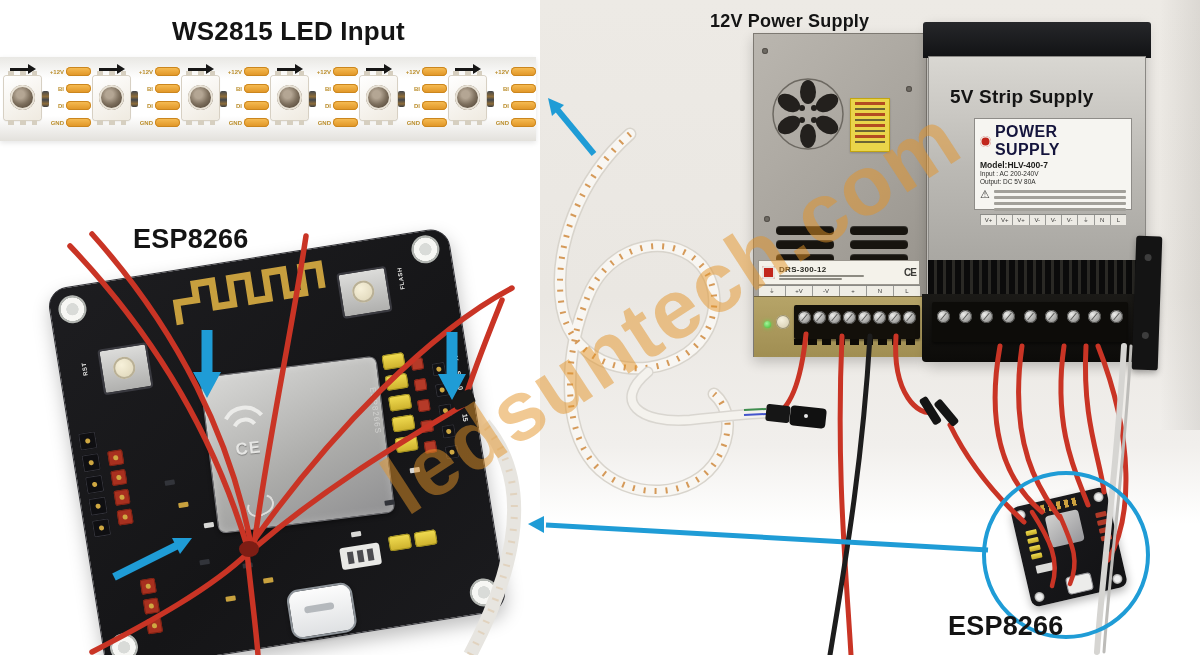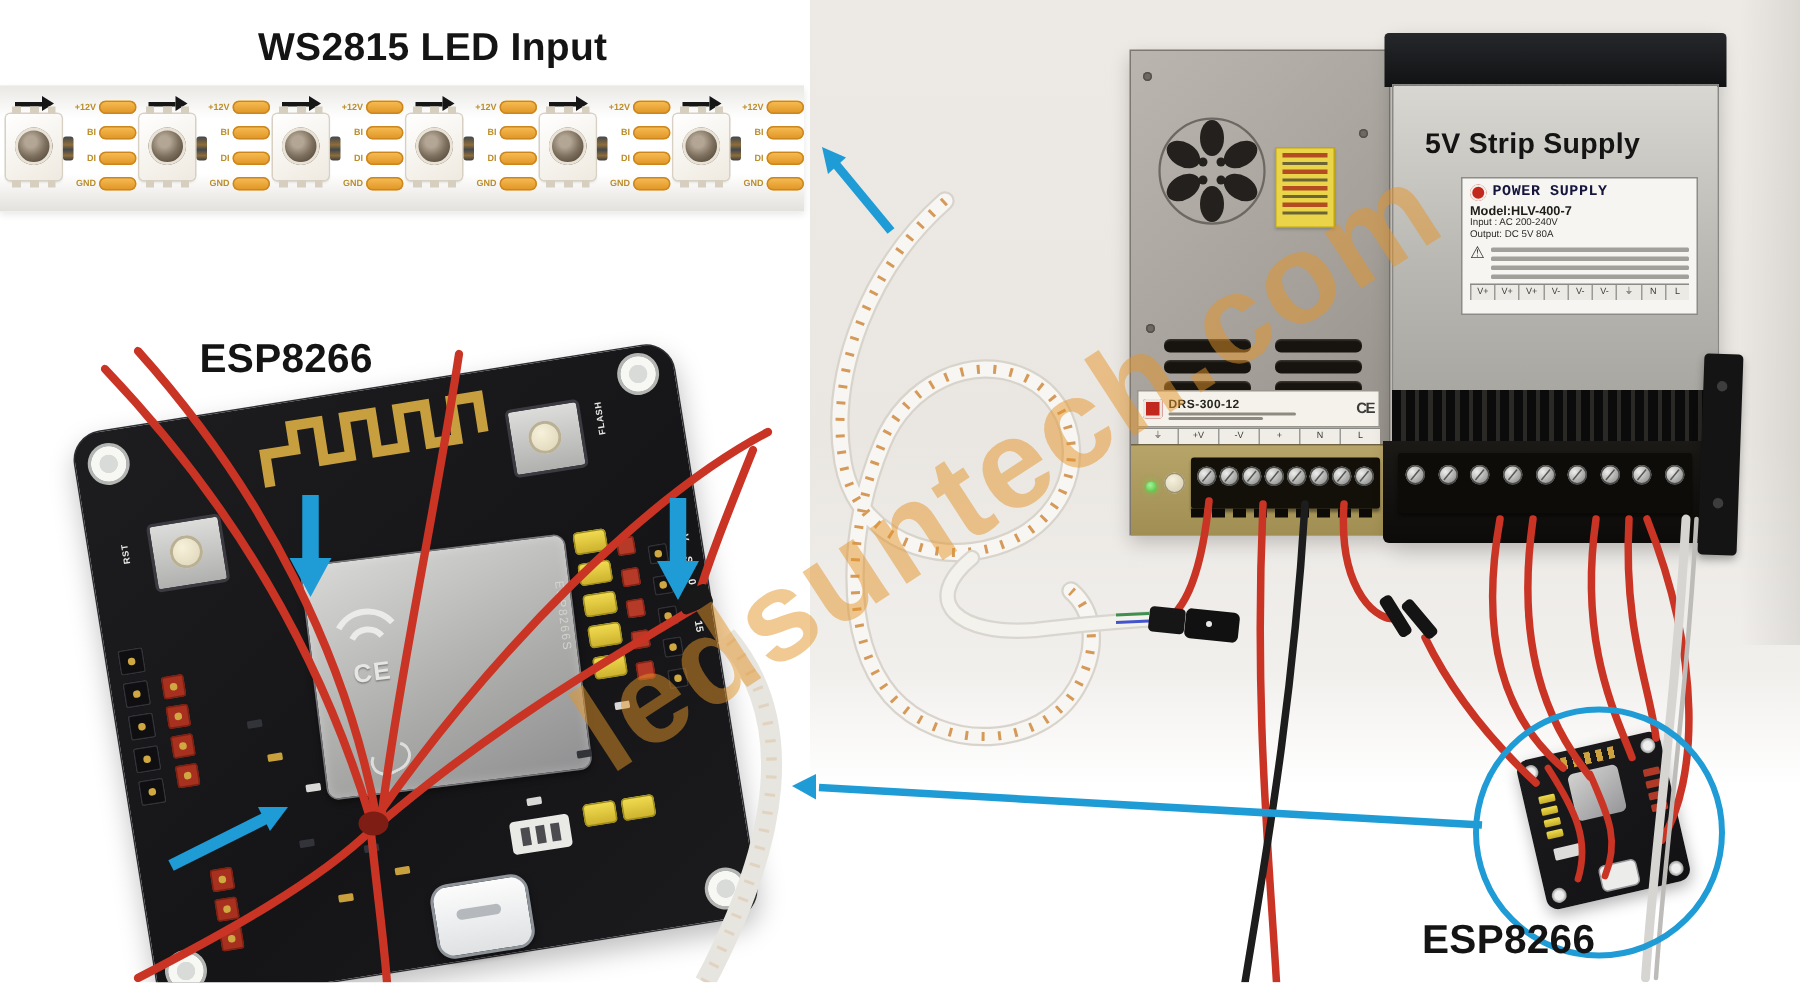--- a/index.html
+++ b/index.html
@@ -96,21 +96,21 @@
   .cap5{position:absolute;left:-5px;top:0;width:228px;height:36px;background:linear-gradient(180deg,#26272a,#111214);
     border-radius:3px 3px 0 0;}
   .body5{position:absolute;left:0;top:34px;width:218px;height:206px;border:1px solid #8a8884;box-sizing:border-box;
     background:linear-gradient(180deg,#d9d7d2,#bbb9b4 55%,#a9a7a2),
       repeating-linear-gradient(90deg,rgba(255,255,255,.10) 0 2px,rgba(0,0,0,0) 2px 5px);
     background-blend-mode:normal;}
   .label5{position:absolute;left:46px;top:96px;width:158px;height:92px;background:#f6f5f1;
     border:1px solid #8e8c88;padding:4px 5px;box-sizing:border-box;}
   .l5head{display:flex;align-items:center;gap:4px;}
   .l5logo{width:11px;height:11px;border-radius:50%;background:#c2271d;flex:0 0 auto;box-shadow:inset 0 0 0 1.5px #f1efe9;}
-  .l5title{font-size:10px;font-weight:700;color:#14143c;font-family:Liberation Mono, monospace;letter-spacing:.4px;}
+  .l5title{font-size:16px;font-weight:700;color:#14143c;font-family:Liberation Sans, sans-serif;letter-spacing:.4px;}
   .l5model{font-size:8.5px;font-weight:700;color:#1c1c1a;margin-top:1px;}
   .l5line{font-size:6.5px;color:#2c2c2a;line-height:8px;}
   .l5body{display:flex;gap:4px;margin-top:2px;}
   .l5warn{font-size:11px;color:#3a3a38;line-height:12px;}
   .l5cn{flex:1;display:flex;flex-direction:column;gap:3px;padding-top:2px;}
   .gline{height:3px;background:#a2a09a;border-radius:1px;}
   .l5tl{margin-top:3px;height:10px;background:#eceae4;}
   .heatsink5{position:absolute;left:0;top:238px;width:218px;height:46px;
     background:repeating-linear-gradient(90deg,#0b0b0b 0 6px,#2a2925 6px 9px);}
   .termbase5{position:absolute;left:-6px;top:272px;width:230px;height:68px;background:linear-gradient(180deg,#1b1a17,#0c0b09);
@@ -685,16 +685,17 @@
       <polygon points="192,538 180,554 172,538" stroke="none"></polygon>
 
       <polygon points="201.5,330 212.5,330 212.5,372 221,372 207,398 193,372 201.5,372" stroke="none"></polygon>
       <polygon points="446.5,332 457.5,332 457.5,374 466,374 452,400 438,374 446.5,374" stroke="none"></polygon>
 
       <circle cx="1066" cy="555" r="82" fill="none" stroke-width="4"></circle>
     </g>
   </svg>
 
   <div class="big-label t-strip">WS2815 LED Input</div>
+  <div class="big-label t-12v">12V Power Supply</div>
   <div class="big-label t-5v">5V Strip Supply</div>
   <div class="big-label t-esp1">ESP8266</div>
   <div class="big-label t-esp2">ESP8266</div>
 </div>
 
 </body></html>

